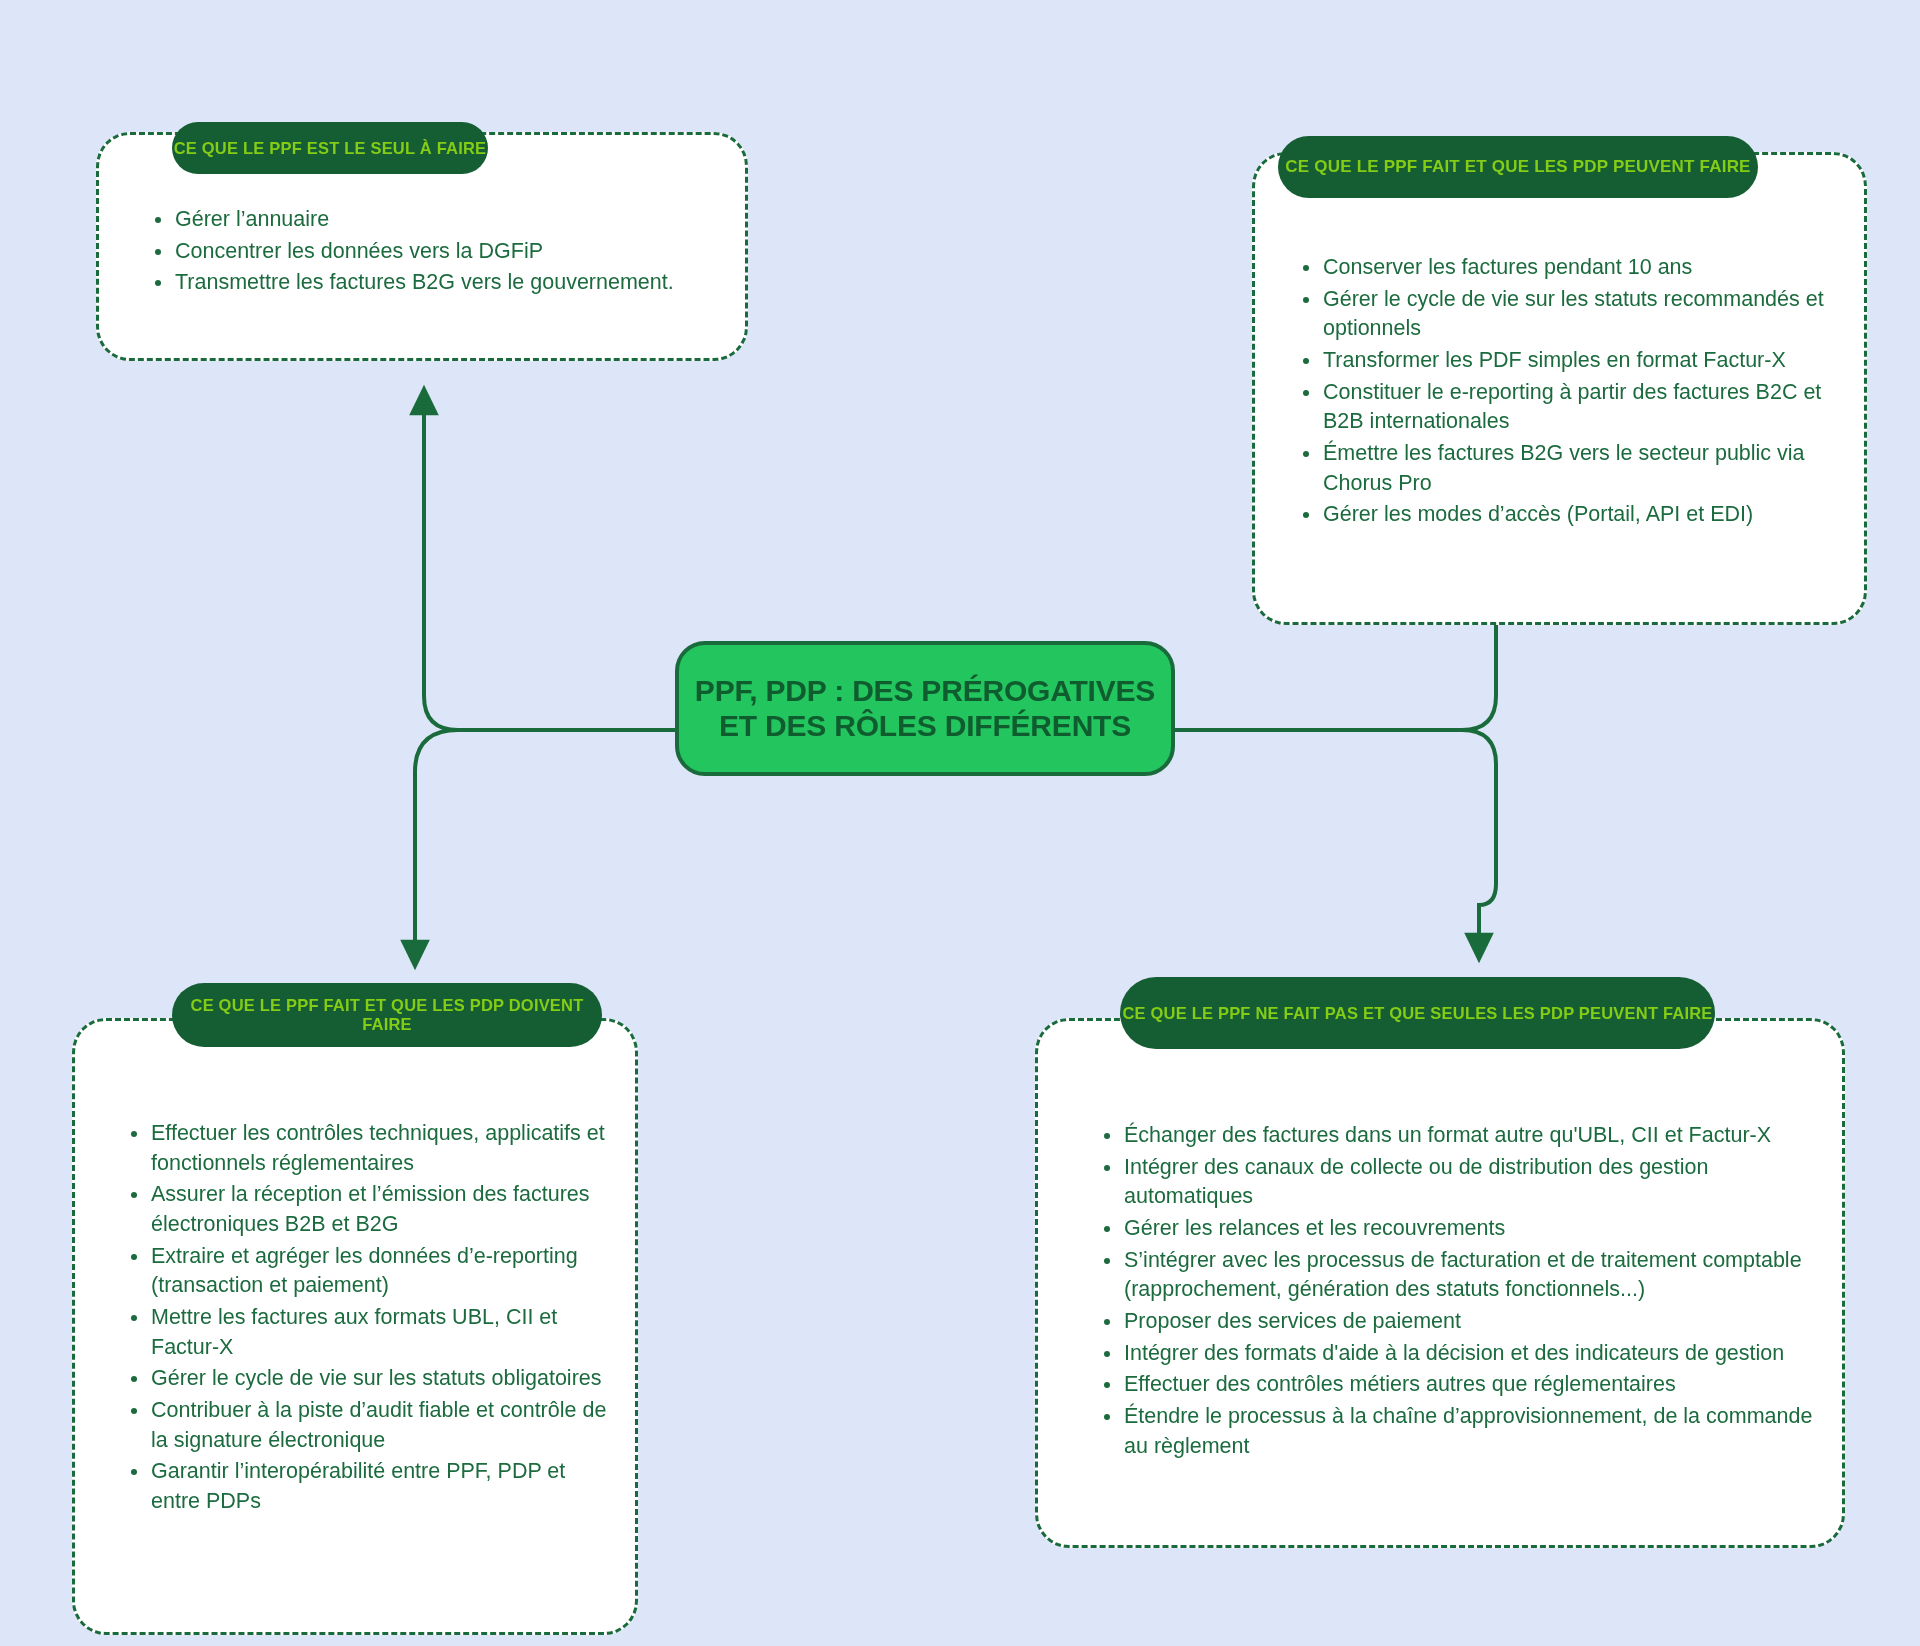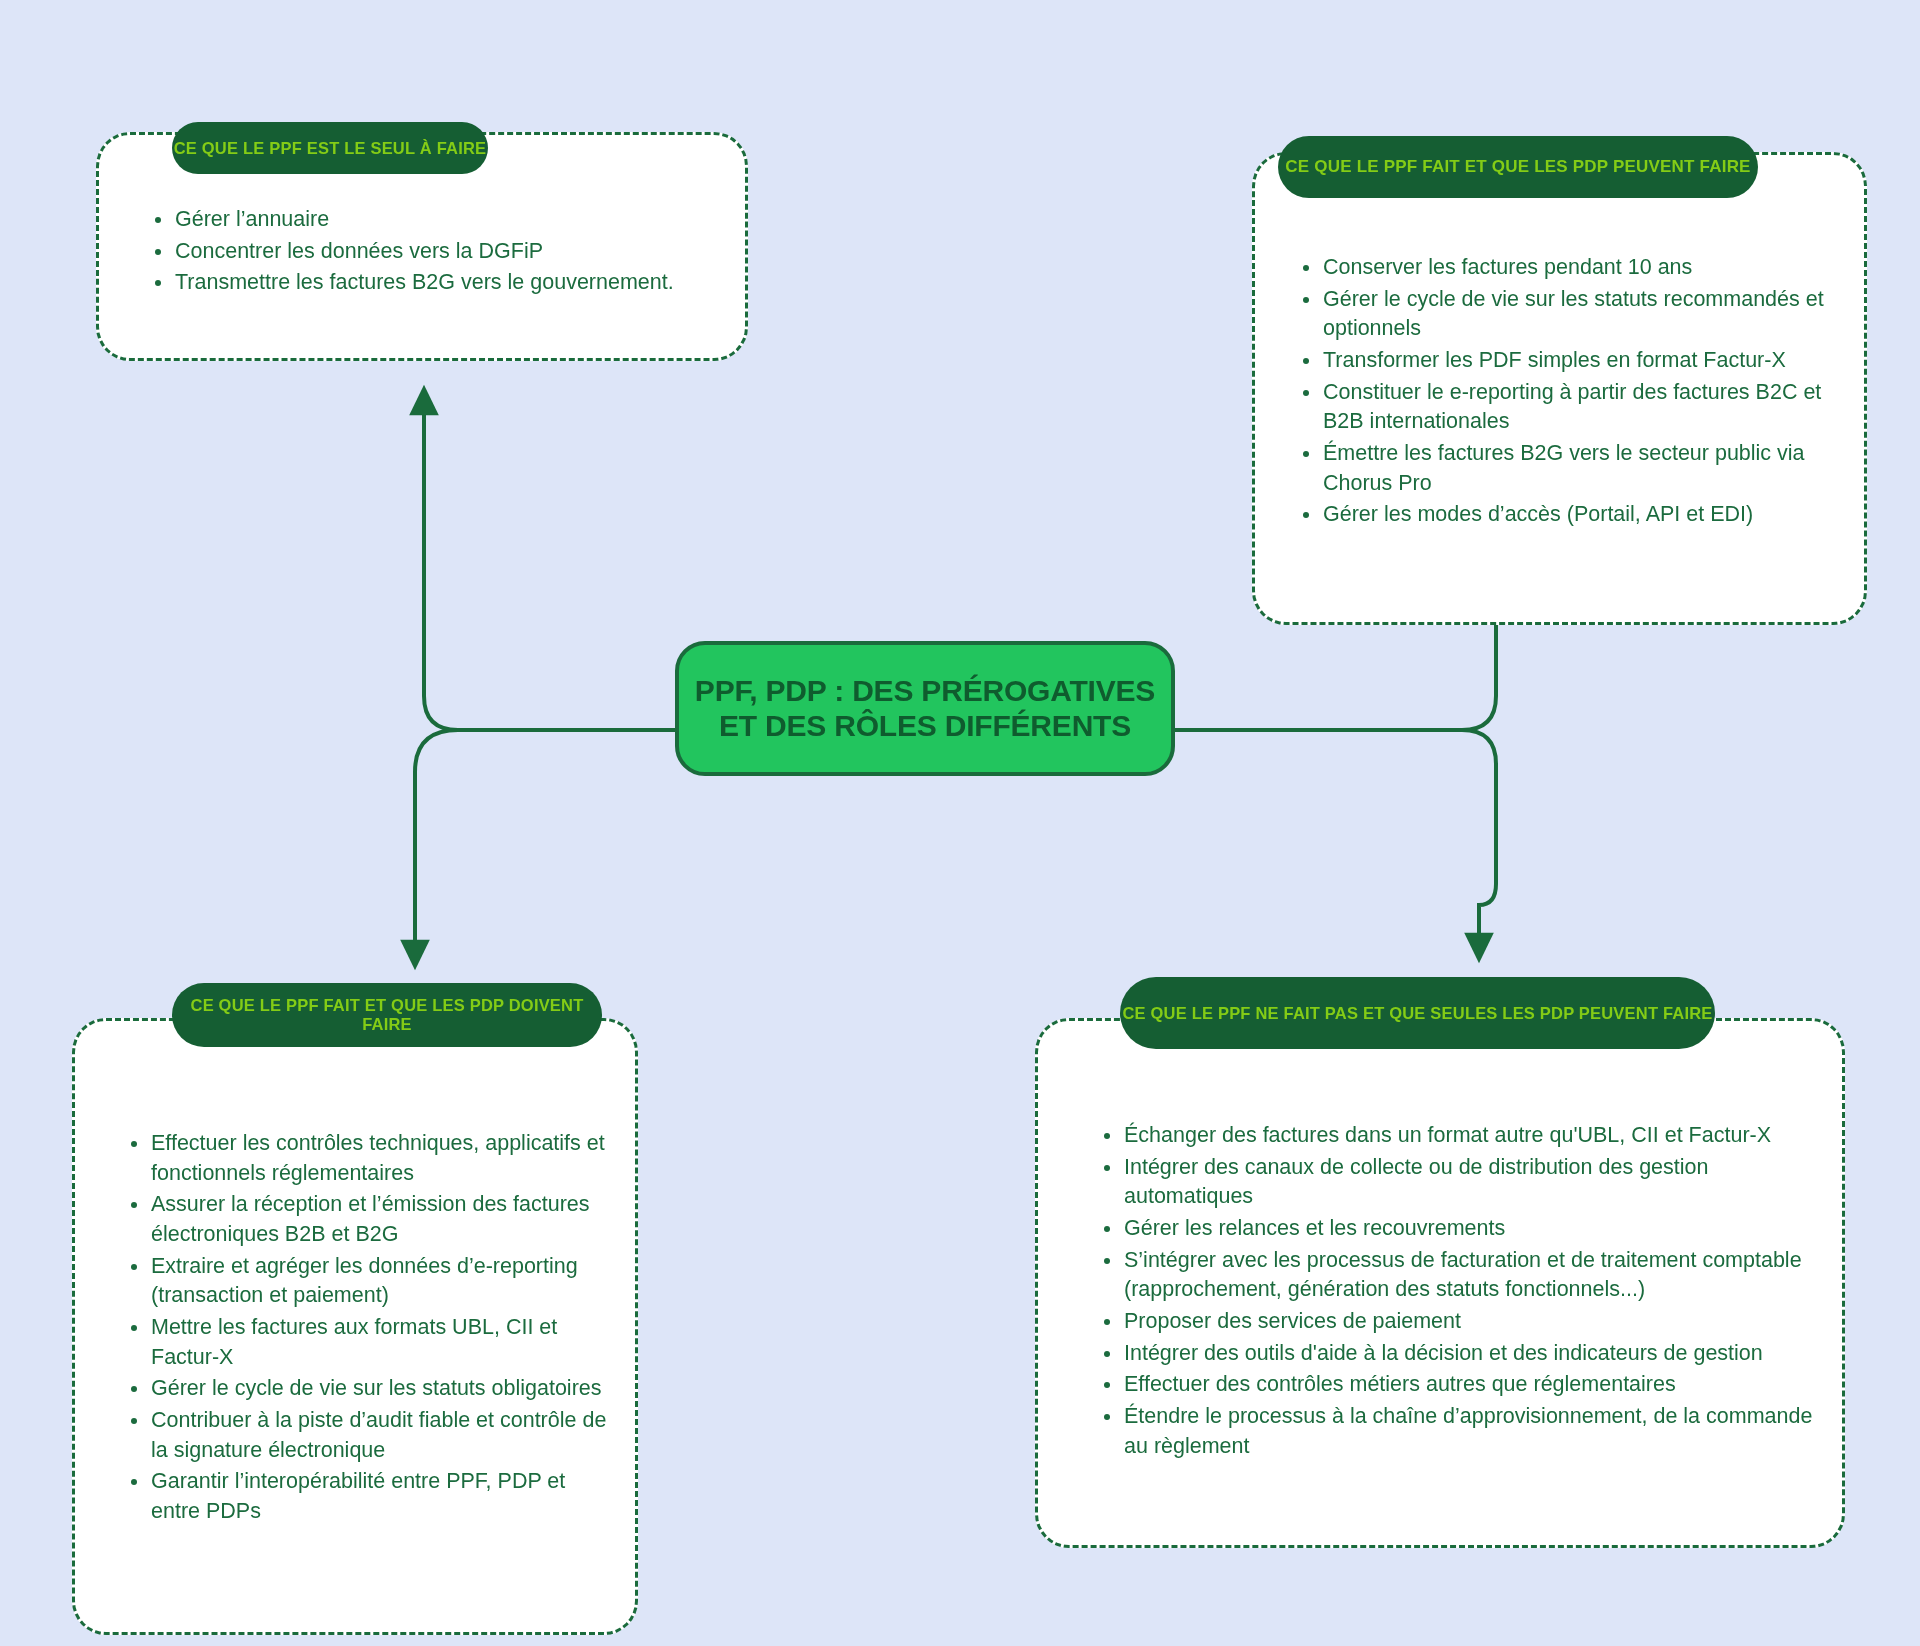--- a/index.html
+++ b/index.html
@@ -111,21 +111,21 @@
   #card-top-left   { left: 96px;  top: 132px;  width: 652px; height: 240px; }
   #pill-top-left   { left: 172px; top: 122px;  width: 316px; height: 52px;  font-size: 16.5px; }
   #body-top-left   { top: 70px;   padding: 0 0 0 50px; }
 
   #card-top-right  { left: 1252px; top: 152px; width: 615px; height: 344px; }
   #pill-top-right  { left: 1278px; top: 136px; width: 480px; height: 62px;  font-size: 17px; }
   #body-top-right  { top: 98px;   padding: 0 0 0 42px; }
 
   #card-bottom-left  { left: 72px;  top: 1018px; width: 566px; height: 232px; }
   #pill-bottom-left  { left: 172px; top: 983px;  width: 430px; height: 64px;  font-size: 16.5px; }
-  #body-bottom-left  { top: 108px;  padding: 0 20px 0 50px; }
+  #body-bottom-left  { top: 98px;  padding: 0 20px 0 50px; }
 
   #card-bottom-right { left: 1035px; top: 1018px; width: 810px; height: 232px; }
   #pill-bottom-right { left: 1120px; top: 977px;  width: 595px; height: 72px;  font-size: 16.5px; }
   #body-bottom-right { top: 100px;  padding: 0 20px 0 60px; }
 </style>
 </head>
 <body>
 
 <div id="stage">
 
@@ -191,21 +191,21 @@
   <div class="pill" id="pill-bottom-left">CE QUE LE PPF FAIT ET QUE LES PDP DOIVENT FAIRE</div>
 
   <div class="card" id="card-bottom-right" style="height: 530px;">
     <div class="card-body" id="body-bottom-right">
       <ul class="bullets">
         <li>Échanger des factures dans un format autre qu'UBL, CII et Factur-X</li>
         <li>Intégrer des canaux de collecte ou de distribution des gestion automatiques</li>
         <li>Gérer les relances et les recouvrements</li>
         <li>S’intégrer avec les processus de facturation et de traitement comptable (rapprochement, génération des statuts fonctionnels...)</li>
         <li>Proposer des services de paiement</li>
-        <li>Intégrer des outils d'aide à la décision et des indicateurs de gestion</li>
+        <li>Intégrer des formats d'aide à la décision et des indicateurs de gestion</li>
         <li>Effectuer des contrôles métiers autres que réglementaires</li>
         <li>Étendre le processus à la chaîne d’approvisionnement, de la commande au règlement</li>
       </ul>
     </div>
   </div>
   <div class="pill" id="pill-bottom-right">CE QUE LE PPF NE FAIT PAS ET QUE SEULES LES PDP PEUVENT FAIRE</div>
 
 </div>
 
 </body></html>

